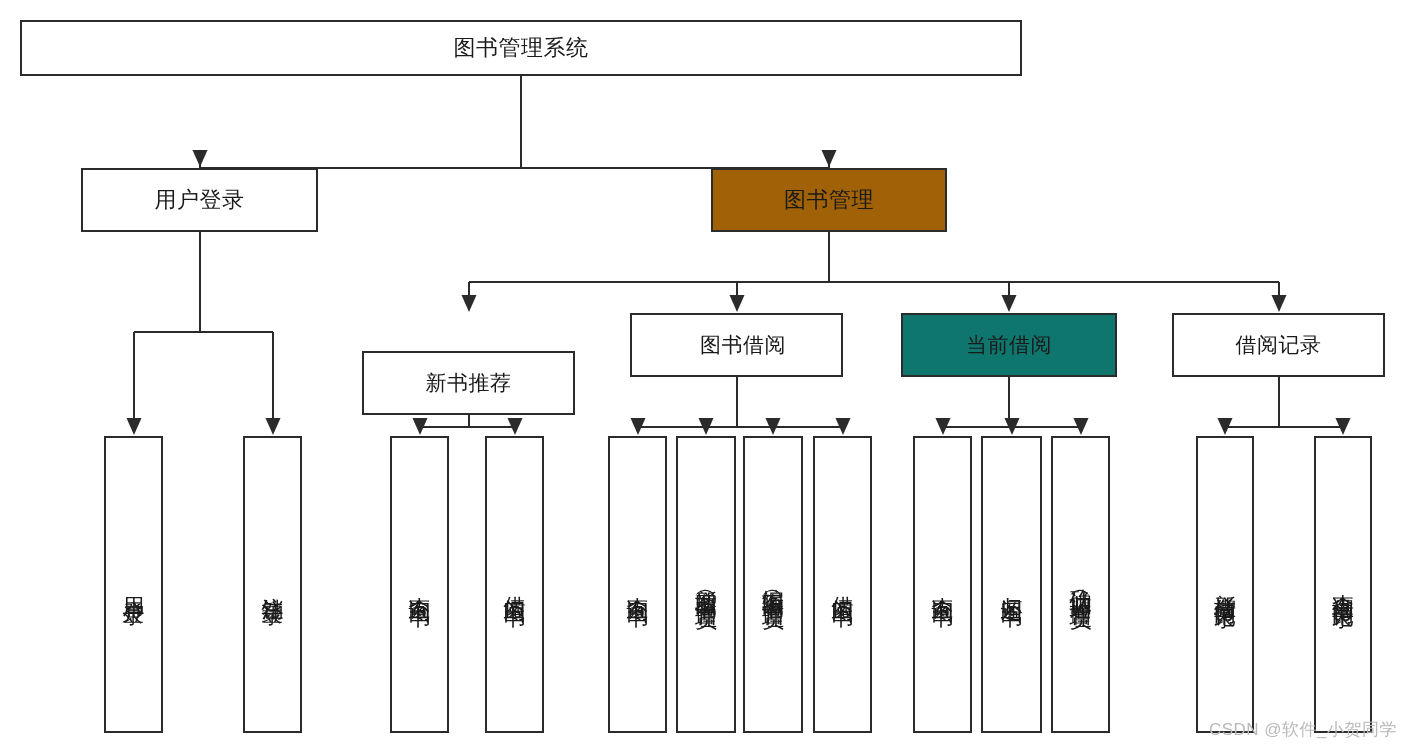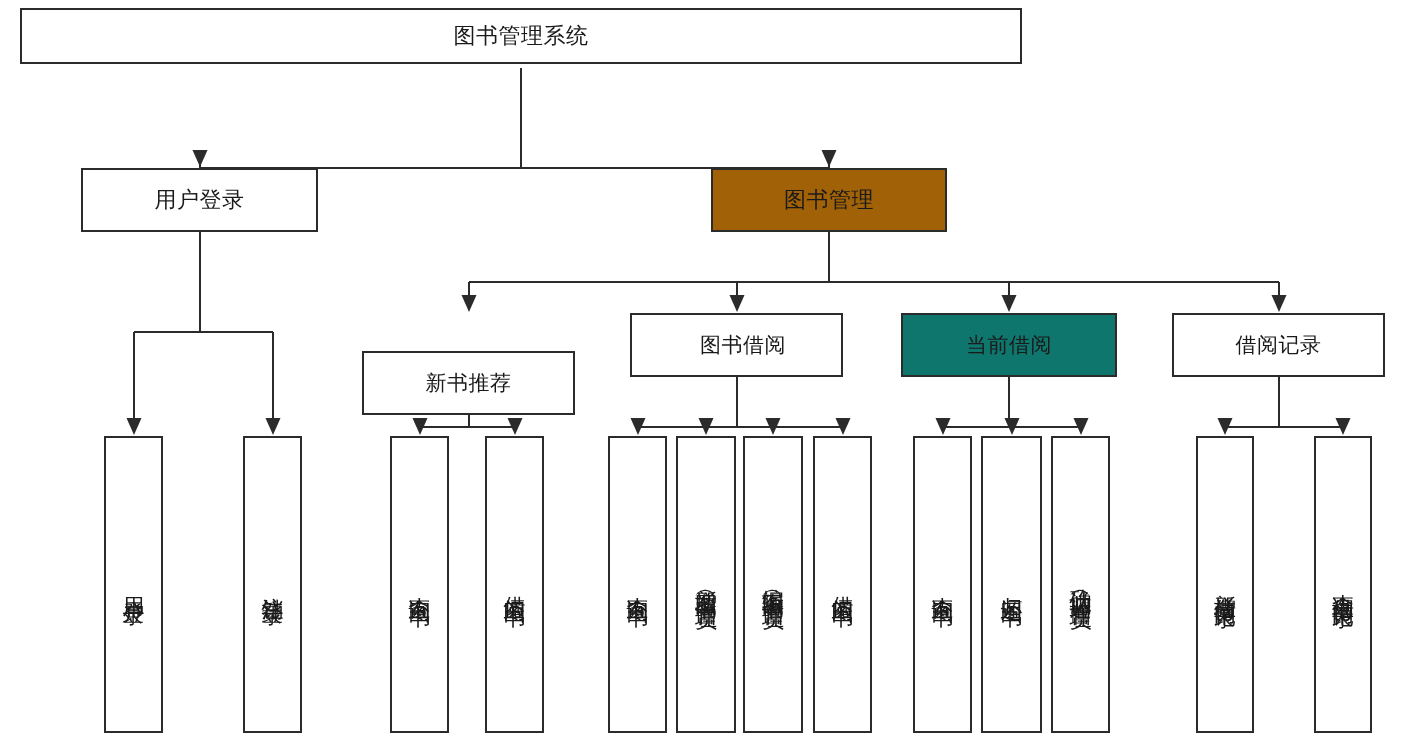--- a/index.html
+++ b/index.html
@@ -117,21 +117,21 @@
       <line x1="1081" y1="427" x2="1081" y2="420" stroke="#2b2b2b" stroke-width="2.6" shape-rendering="crispEdges"></line>
       <polygon points="1073.5,418 1088.5,418 1081,435" fill="#2b2b2b"></polygon>
       <line x1="1279" y1="377" x2="1279" y2="427" stroke="#2b2b2b" stroke-width="2.6" shape-rendering="crispEdges"></line>
       <line x1="1225" y1="427" x2="1343" y2="427" stroke="#2b2b2b" stroke-width="2.6" shape-rendering="crispEdges"></line>
       <line x1="1225" y1="427" x2="1225" y2="420" stroke="#2b2b2b" stroke-width="2.6" shape-rendering="crispEdges"></line>
       <polygon points="1217.5,418 1232.5,418 1225,435" fill="#2b2b2b"></polygon>
       <line x1="1343" y1="427" x2="1343" y2="420" stroke="#2b2b2b" stroke-width="2.6" shape-rendering="crispEdges"></line>
       <polygon points="1335.5,418 1350.5,418 1343,435" fill="#2b2b2b"></polygon>
     </svg>
   <div id="nodes-layer">
-      <div class="node level0" style="left: 20px; top: 8px; width: 1002px; height: 56px; border-color: rgb(43, 43, 43); background: rgb(255, 255, 255);">
+      <div class="node level0" style="left: 20px; top: 20px; width: 1002px; height: 56px; border-color: rgb(43, 43, 43); background: rgb(255, 255, 255);">
         <span class="node-label" style="color: rgb(26, 26, 26);">图书管理系统</span>
       </div>
       <div class="node level1" style="left: 81px; top: 168px; width: 237px; height: 64px; border-color: rgb(43, 43, 43); background: rgb(255, 255, 255);">
         <span class="node-label" style="color: rgb(26, 26, 26);">用户登录</span>
       </div>
       <div class="node level1" style="left: 711px; top: 168px; width: 236px; height: 64px; border-color: rgb(43, 43, 43); background: #a16207;">
         <span class="node-label" style="color: rgb(26, 26, 26);">图书管理</span>
       </div>
       <div class="node level2" style="left: 362px; top: 313px; width: 213px; height: 64px; border-color: rgb(43, 43, 43); background: rgb(255, 255, 255); margin-top: 38px;">
         <span class="node-label" style="color: rgb(26, 26, 26);">新书推荐</span>
@@ -178,13 +178,14 @@
       <div class="node level3 vertical" style="left: 1051px; top: 436px; width: 59px; height: 297px; border-color: rgb(43, 43, 43); background: rgb(255, 255, 255);">
         <span class="node-label" style="color: rgb(26, 26, 26);">确认归还（管理员）</span>
       </div>
       <div class="node level3 vertical" style="left: 1196px; top: 436px; width: 58px; height: 297px; border-color: rgb(43, 43, 43); background: rgb(255, 255, 255);">
         <span class="node-label" style="color: rgb(26, 26, 26);">新增借阅记录</span>
       </div>
       <div class="node level3 vertical" style="left: 1314px; top: 436px; width: 58px; height: 297px; border-color: rgb(43, 43, 43); background: rgb(255, 255, 255);">
         <span class="node-label" style="color: rgb(26, 26, 26);">查询借阅记录</span>
       </div>
     </div>
+  <div class="watermark">CSDN @软件_小贺同学</div>
 </div>
 
 </body></html>

